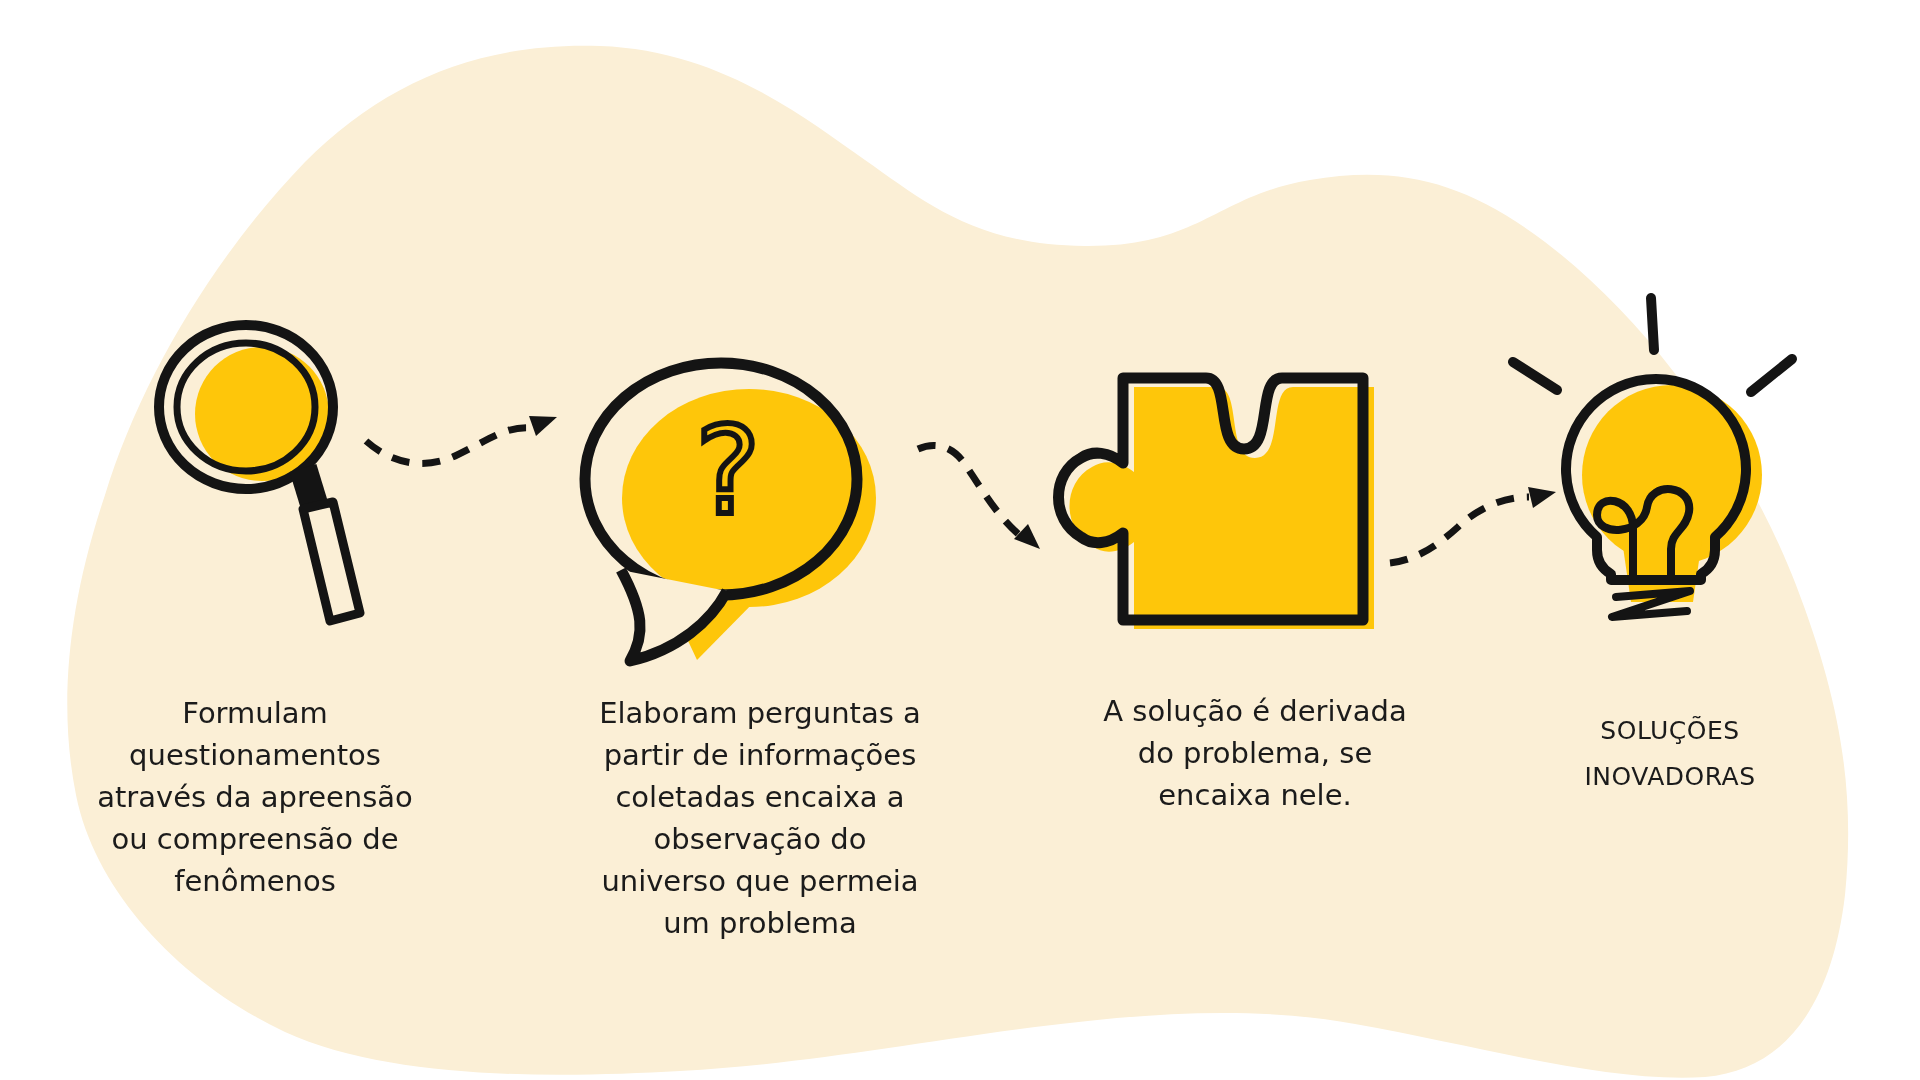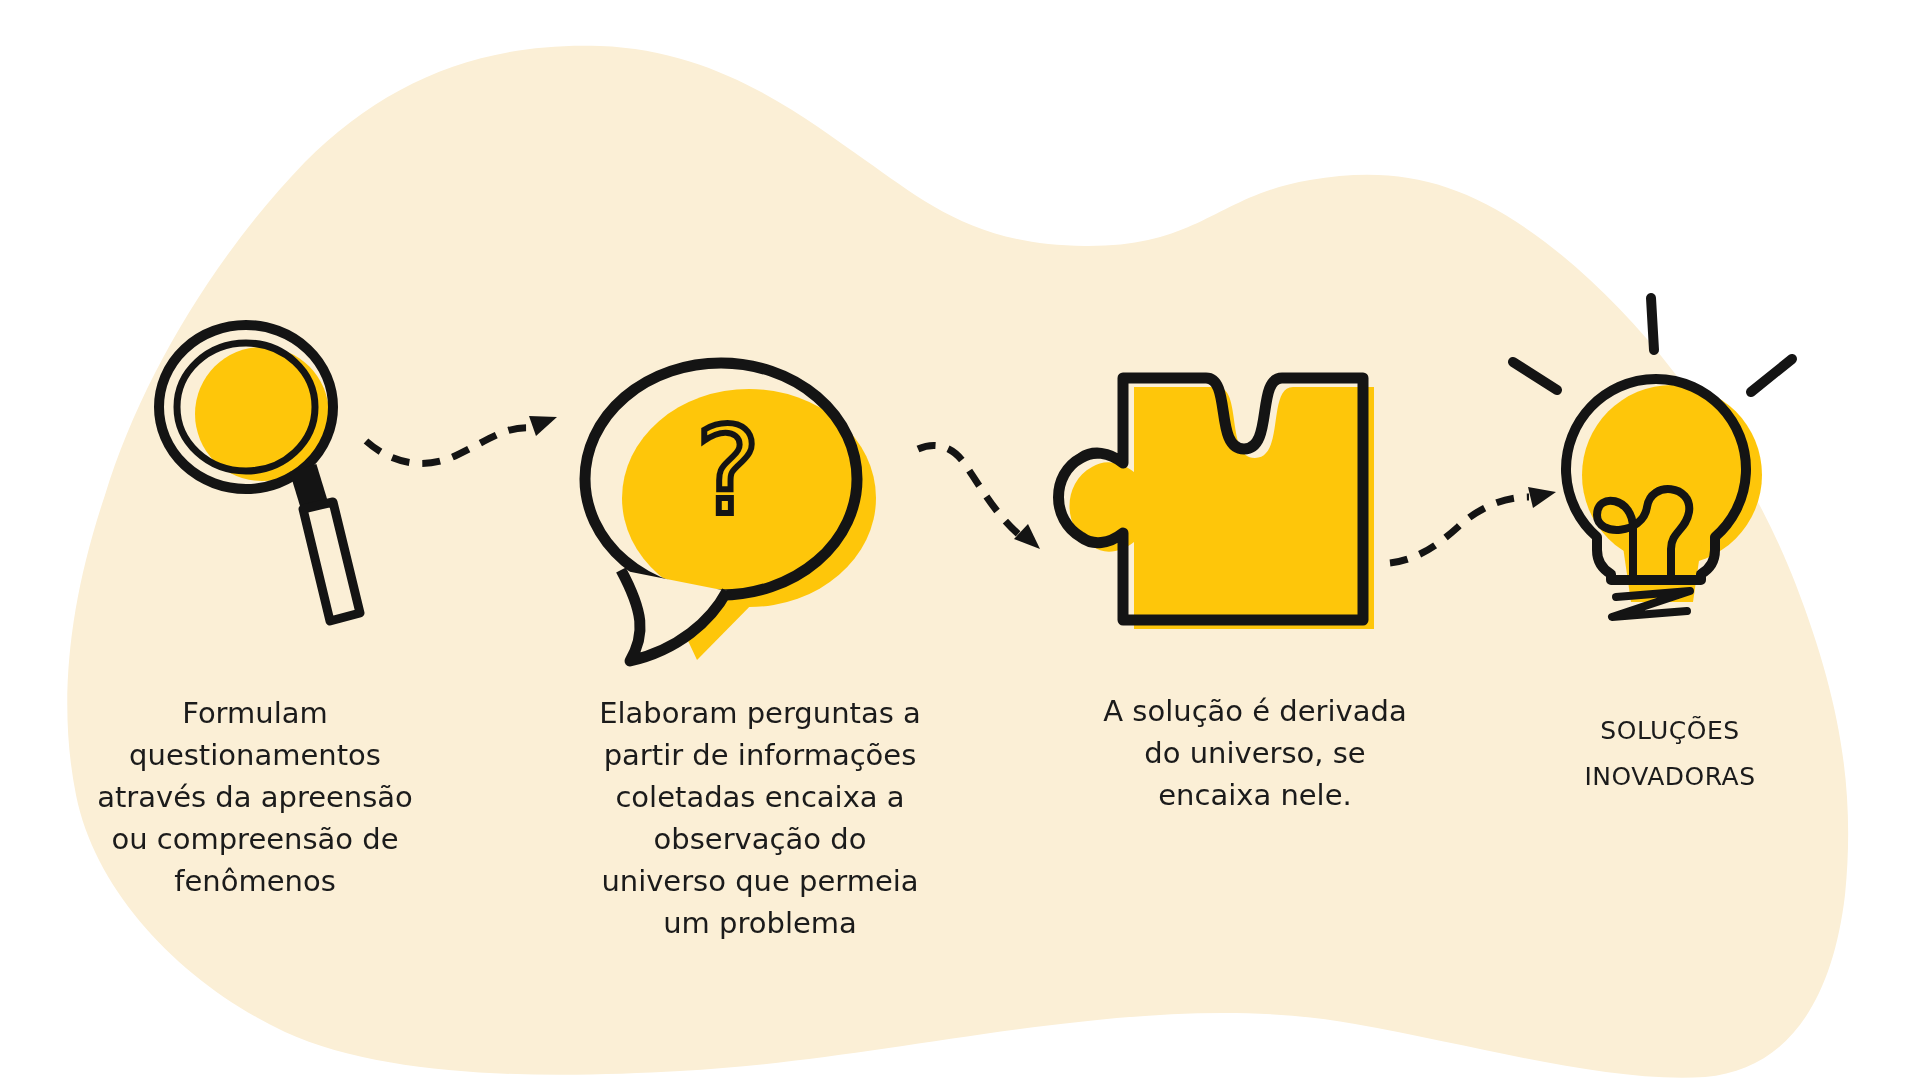--- a/index.html
+++ b/index.html
@@ -114,17 +114,17 @@
 através da apreensão
 ou compreensão de
 fenômenos</div>
   <div class="caption c2">Elaboram perguntas a
 partir de informações
 coletadas encaixa a
 observação do
 universo que permeia
 um problema</div>
   <div class="caption c3">A solução é derivada
-do universo, se
+do problema, se
 encaixa nele.</div>
   <div class="caption c4">SOLUÇÕES
 INOVADORAS</div>
 </div>
 
 </body></html>

